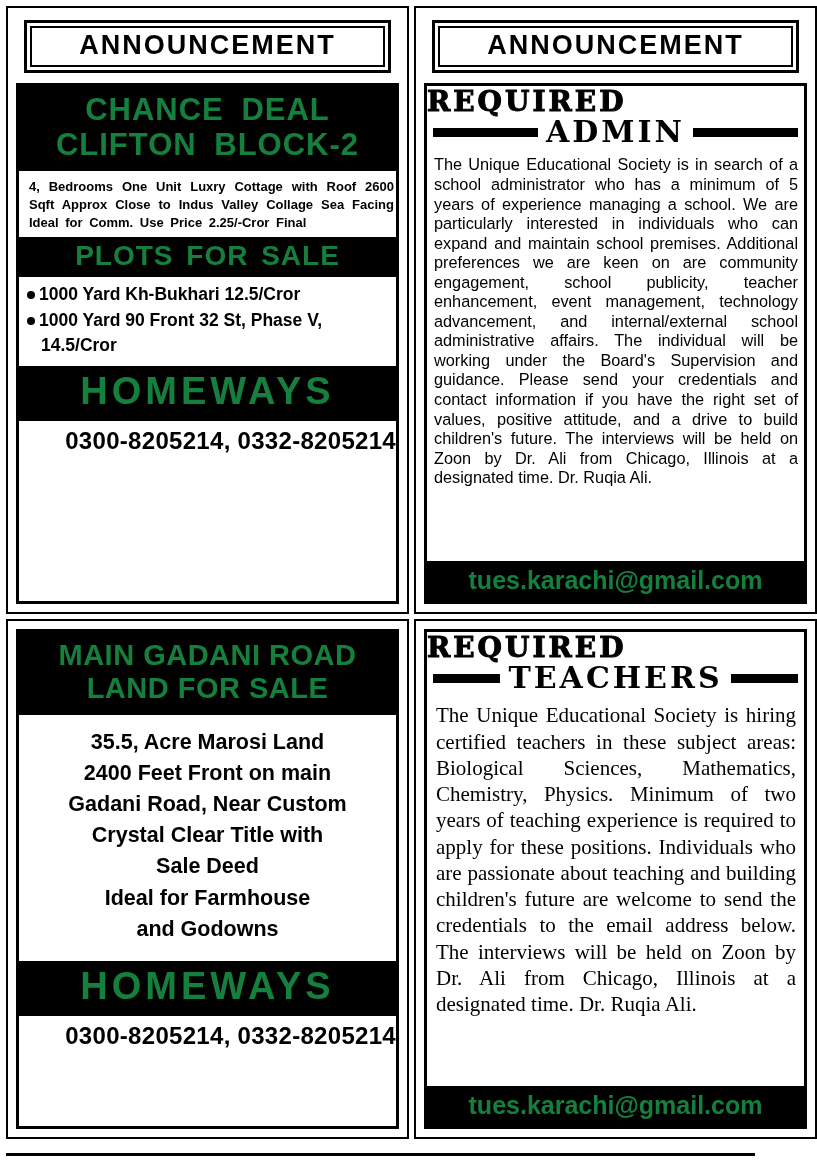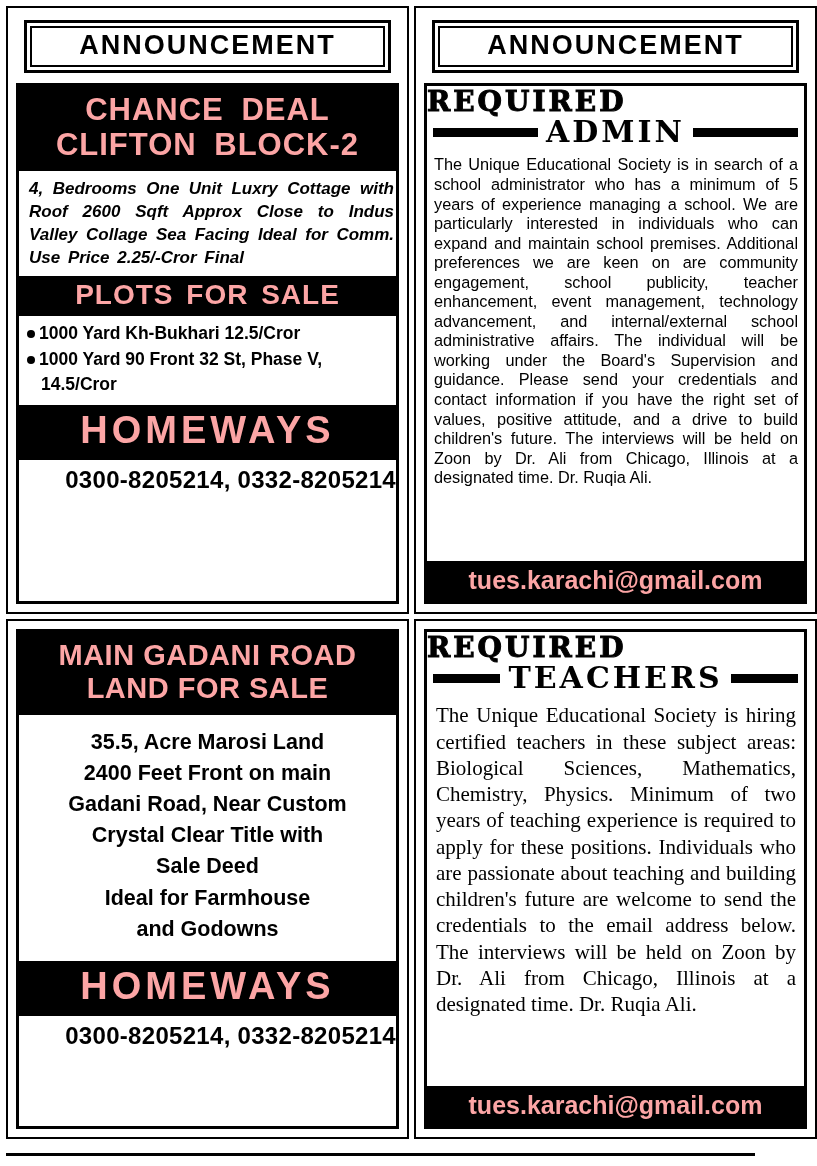--- a/index.html
+++ b/index.html
@@ -55,40 +55,39 @@
   
   .adbox {
     border: 3px solid #000;
     flex: 1;
     display: flex;
     flex-direction: column;
     overflow: hidden;
   }
   .band {
     background: #000;
-    color: #fca5a5;
+    color: #15803d;
     text-align: center;
     font-weight: bold;
   }
   
   .cd-title {
     font-size: 31px;
     letter-spacing: 1px;
     line-height: 1.12;
     padding: 7px 4px 9px 4px;
     word-spacing: 8px;
   }
   .cd-body {
     padding: 7px 2px 4px 10px;
-    font-size: 17px;
+    font-size: 13px;
     font-weight: bold;
     line-height: 1.35;
     text-align: justify;
     word-spacing: 3px;
-    font-style: italic;
   }
   .cd-plots {
     font-size: 28px;
     letter-spacing: 1px;
     padding: 3px 0 5px 0;
     word-spacing: 4px;
     margin: 2px 0 0 0;
   }
   .cd-list {
     padding: 6px 6px 2px 8px;

